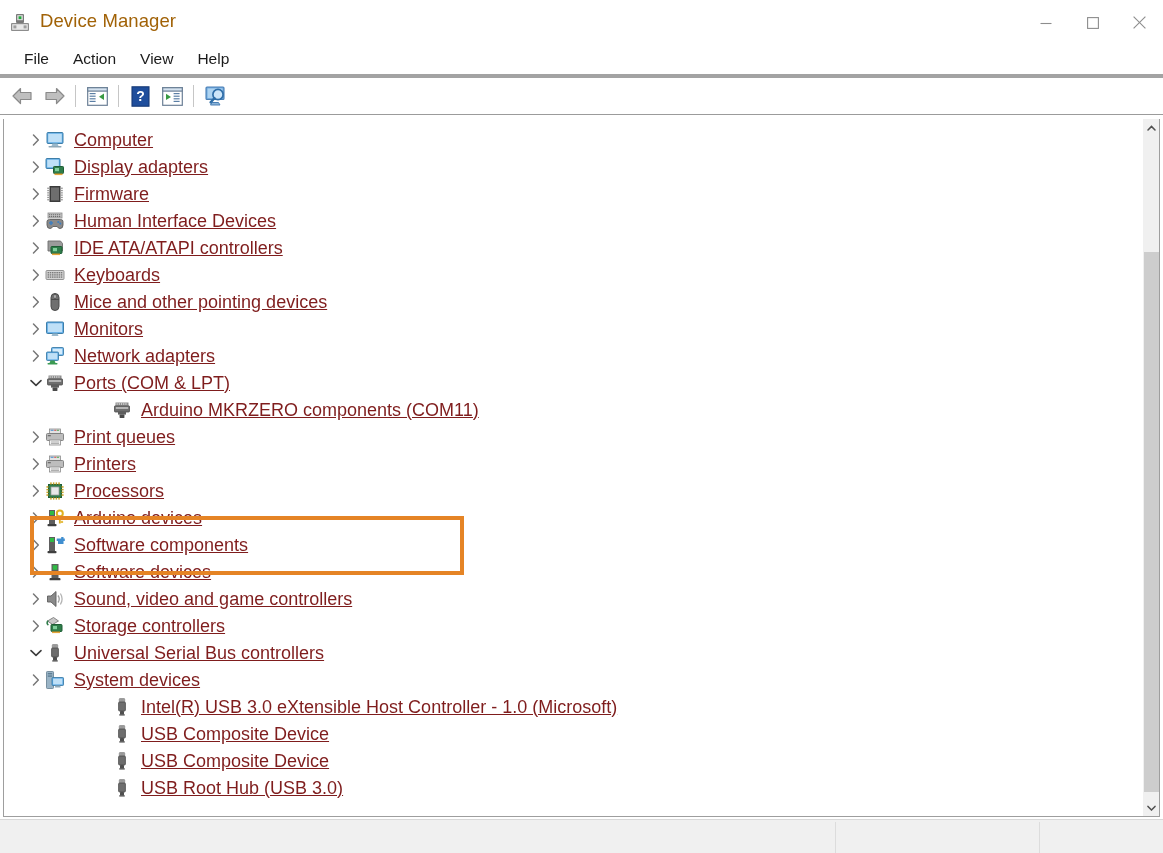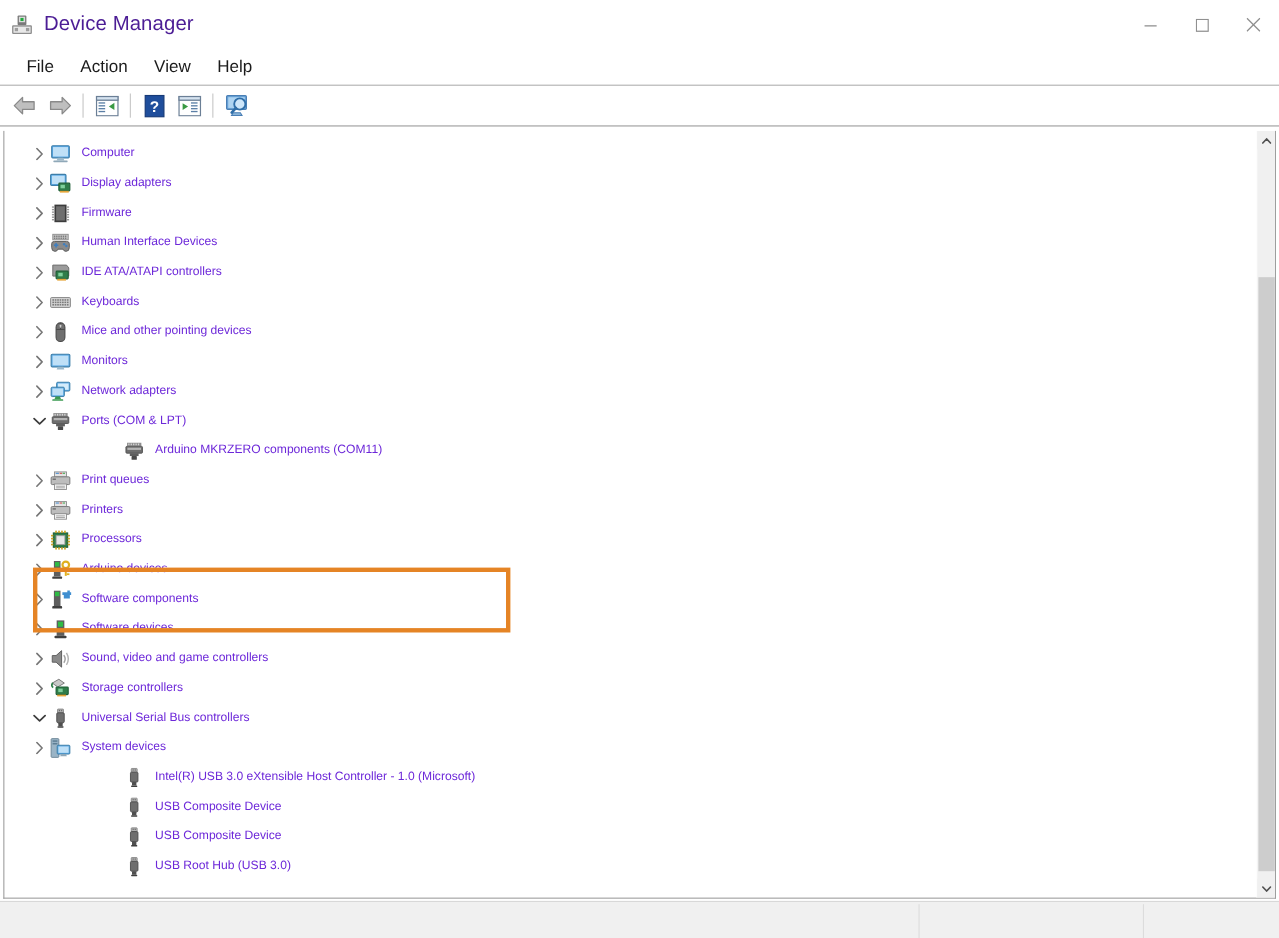--- a/index.html
+++ b/index.html
@@ -27,21 +27,21 @@
   #app-icon {
     width: 22px;
     height: 22px;
     margin-left: 9px;
     margin-right: 9px;
     flex: 0 0 auto;
     position: relative;
   }
   #title-text {
     font-size: 18.5px;
-    color: #4c1d95;
+    color: #a16207;
     letter-spacing: 0.1px;
     line-height: 1;
     padding-bottom: 2px;
   }
   .wincontrols {
     position: absolute;
     right: 0;
     top: 0;
     height: 45px;
     display: flex;
@@ -54,21 +54,21 @@
     justify-content: center;
   }
 
   
   #menubar {
     height: 33px;
     display: flex;
     align-items: center;
     padding-left: 13px;
     background: #ffffff;
-    border-bottom: 1px solid #a3a3a3;
+    border-bottom: 4px solid #a3a3a3;
     box-sizing: border-box;
   }
   .menuitem {
     font-size: 15.5px;
     color: #1b1b1b;
     padding: 3px 11px 4px 11px;
     margin-right: 2px;
     line-height: 1;
   }
 
@@ -135,23 +135,24 @@
     flex: 0 0 auto;
   }
   .row .ico {
     width: 20px;
     height: 20px;
     flex: 0 0 auto;
     margin-right: 9px;
     position: relative;
   }
   .row .lbl {
-    font-size: 11px;
-    color: #6d28d9;
+    font-size: 18px;
+    color: #7f1d1d;
     line-height: 1;
+    text-decoration: underline;
   }
   .lvl1 { padding-left: 23px; }
   .lvl2 { padding-left: 90px; }
 
   
   #vscroll {
     position: absolute;
     right: 0;
     top: 0;
     bottom: 0;

